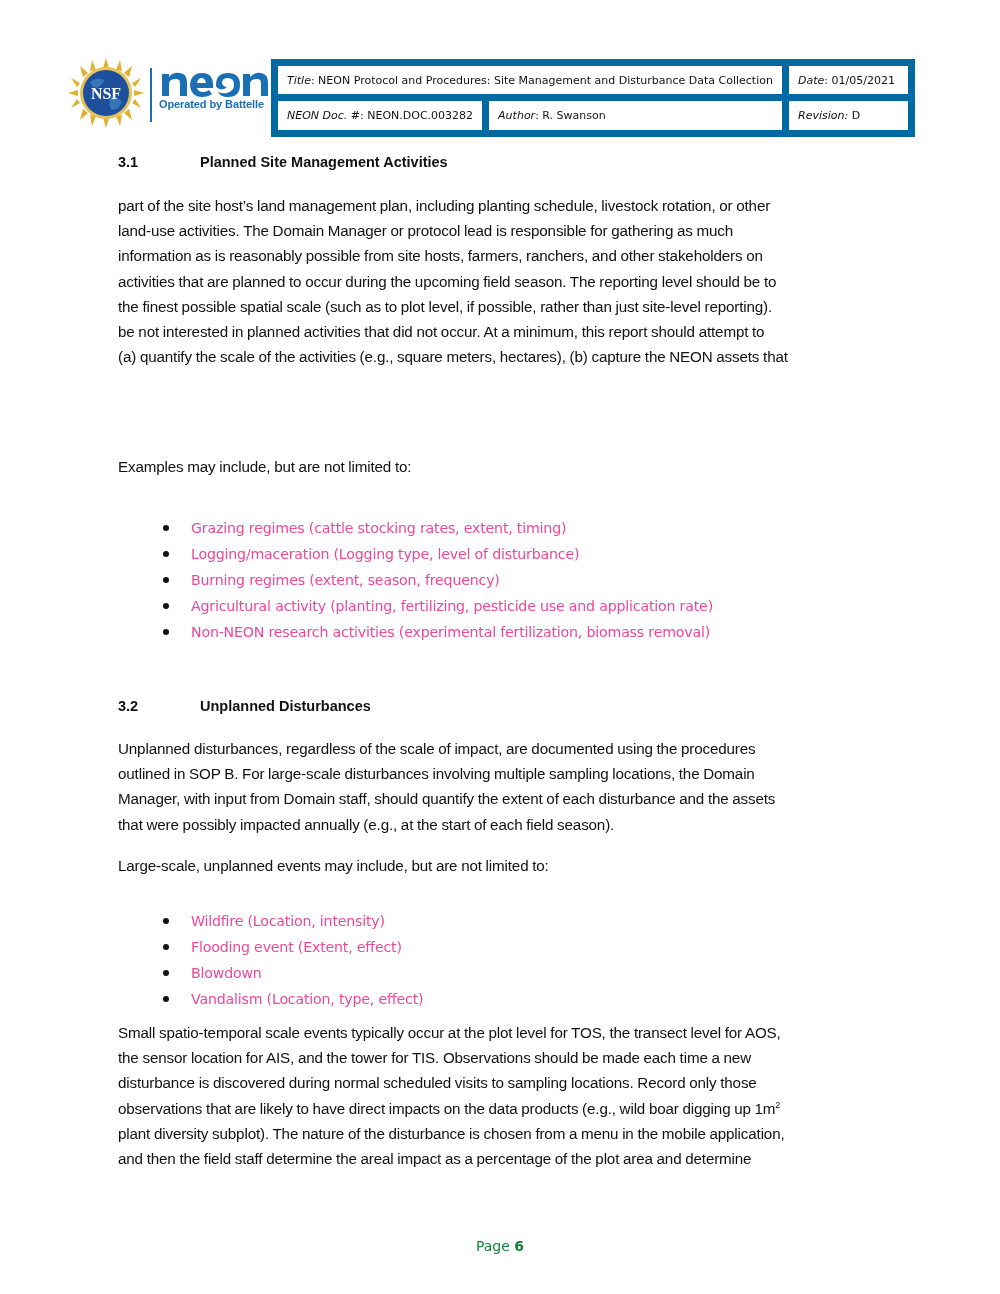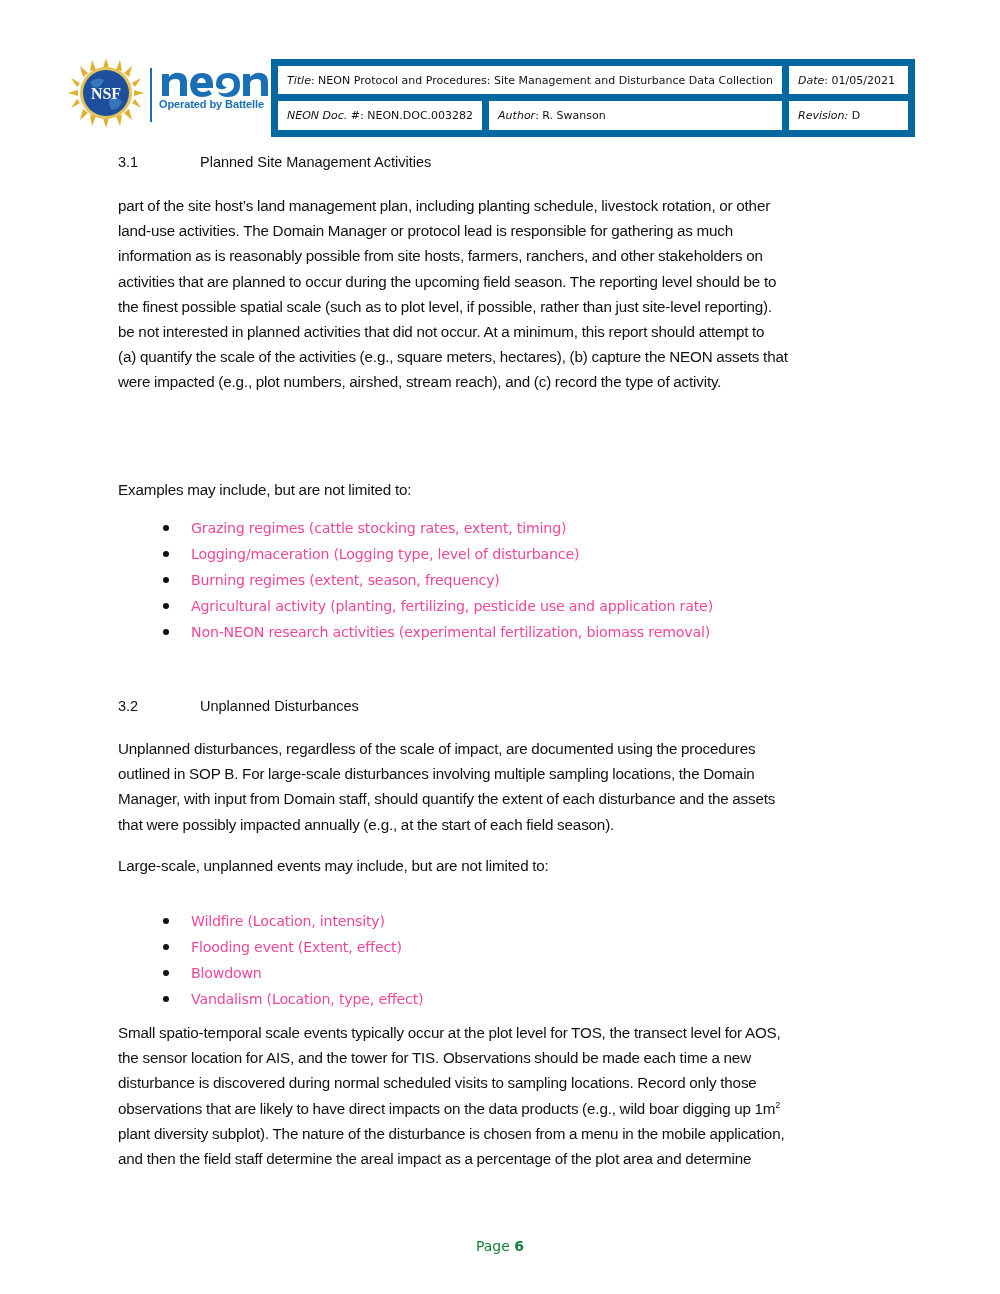--- a/index.html
+++ b/index.html
@@ -39,21 +39,21 @@
       border: 7px solid #0369a1;
       padding: 0 9px;
       vertical-align: middle;
       white-space: nowrap;
     }
     .hlabel { font-style: italic; }
     
     .section-heading {
       position: absolute; left: 118px;
       font-family: "Liberation Sans", sans-serif;
-      font-weight: normal; font-size: 14.5px; color: #111;
+      font-weight: bold; font-size: 14.5px; color: #111;
     }
     .section-heading .num { display: inline-block; width: 82px; }
     .para {
       position: absolute; left: 118px; width: 770px;
       font-family: "Liberation Sans", sans-serif;
       font-size: 15.2px; line-height: 25.2px; color: #111;
       letter-spacing: -0.15px;
       word-spacing: -0.3px;
     }
     .para .line { display: block; white-space: nowrap; }
@@ -147,24 +147,23 @@
 </div>
 
 <div class="para" style="top:193px;">
   <span class="line">part of the site host’s land management plan, including planting schedule, livestock rotation, or other</span>
   <span class="line">land-use activities. The Domain Manager or protocol lead is responsible for gathering as much</span>
   <span class="line">information as is reasonably possible from site hosts, farmers, ranchers, and other stakeholders on</span>
   <span class="line">activities that are planned to occur during the upcoming field season. The reporting level should be to</span>
   <span class="line">the finest possible spatial scale (such as to plot level, if possible, rather than just site-level reporting).</span>
   <span class="line">be not interested in planned activities that did not occur. At a minimum, this report should attempt to</span>
   <span class="line">(a) quantify the scale of the activities (e.g., square meters, hectares), (b) capture the NEON assets that</span>
-  <span class="line">were impacted (e.g., plot numbers, airshed, stream reach), and (c) record the type of activity.</span>
-</div>
-
-<div class="para" style="top:477px;">
+</div>
+
+<div class="para" style="top:454px;">
   <span class="line">Examples may include, but are not limited to:</span>
 </div>
 
 <ul class="bullets" style="top:503px;">
   <li><span class="dot"></span><span>Grazing regimes (cattle stocking rates, extent, timing)</span></li>
   <li><span class="dot"></span><span>Logging/maceration (Logging type, level of disturbance)</span></li>
   <li><span class="dot"></span><span>Burning regimes (extent, season, frequency)</span></li>
   <li><span class="dot"></span><span>Agricultural activity (planting, fertilizing, pesticide use and application rate)</span></li>
   <li><span class="dot"></span><span>Non-NEON research activities (experimental fertilization, biomass removal)</span></li>
 </ul>

